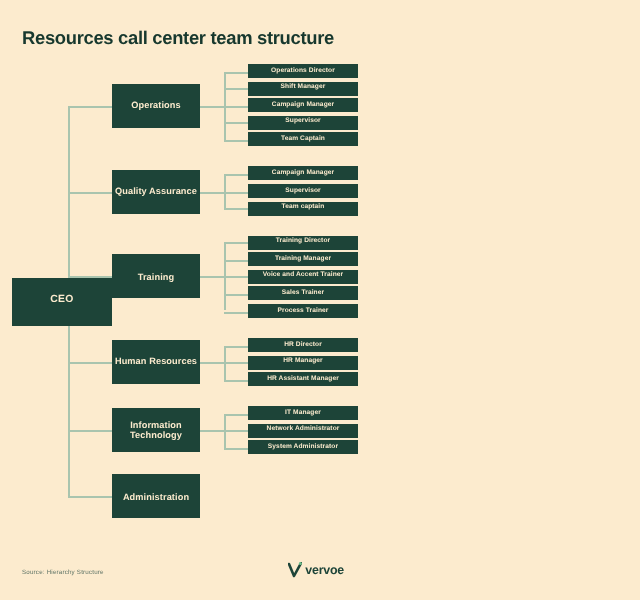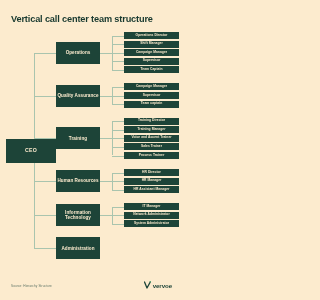--- a/index.html
+++ b/index.html
@@ -96,21 +96,21 @@
   #brand-name {
     font-size:6.2px;
     font-weight:bold;
     color:#1D4438;
     letter-spacing:-0.1px;
   }
 </style>
 </head>
 <body>
 
-<div id="page-title">Vertical call center team structure</div>
+<div id="page-title">Resources call center team structure</div>
 
 <div id="chart">
     <div class="conn v" style="left: 34px; top: 24.7px; height: 195.7px;"></div>
     <div class="node root" style="left: 6px; top: 110.55px; width: 50px; height: 24px;">CEO</div>
     <div class="conn h" style="left: 56px; top: 122.55px;"></div>
     <div class="conn h" style="left: 34px; top: 24.7px; width: 22px;"></div>
     <div class="node dept" style="left: 56px; top: 13.7px; width: 44px; height: 22px;">Operations</div>
     <div class="conn h" style="left: 100px; top: 24.7px; width: 12px;"></div>
     <div class="conn v" style="left: 112px; top: 7.5px; height: 34.4px;"></div>
     <div class="conn h" style="left: 112px; top: 7.5px; width: 12px;"></div>

